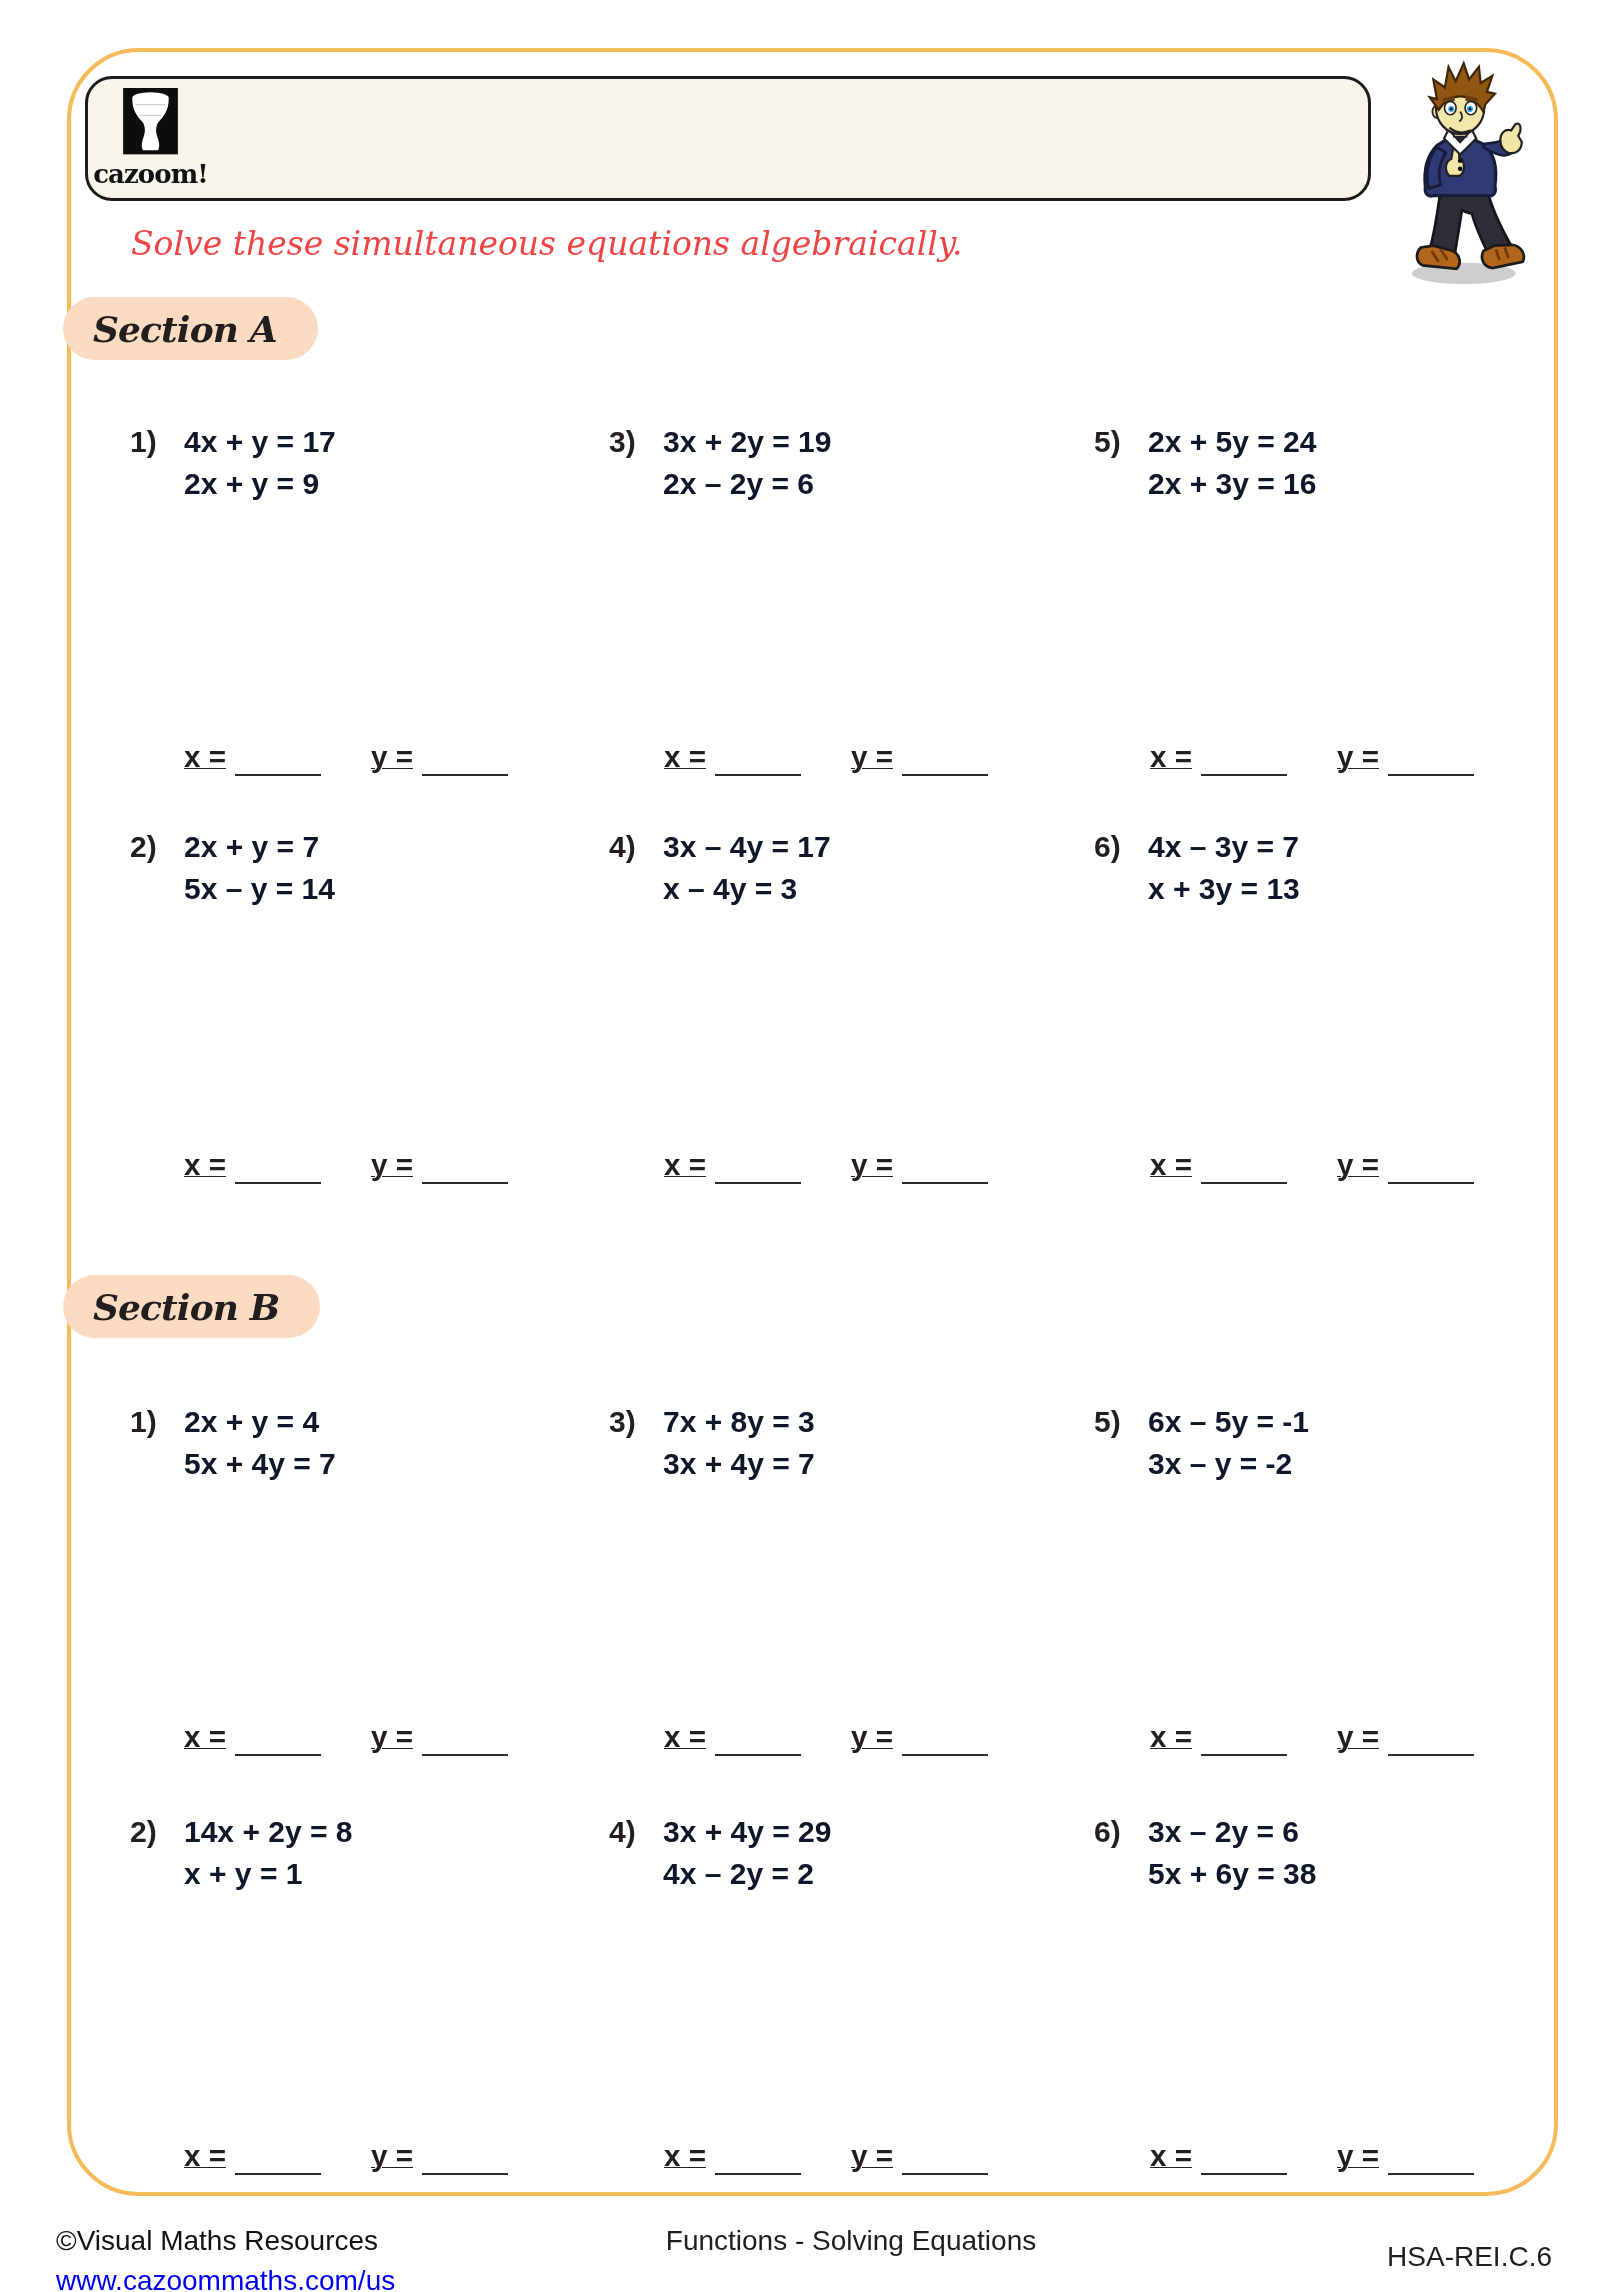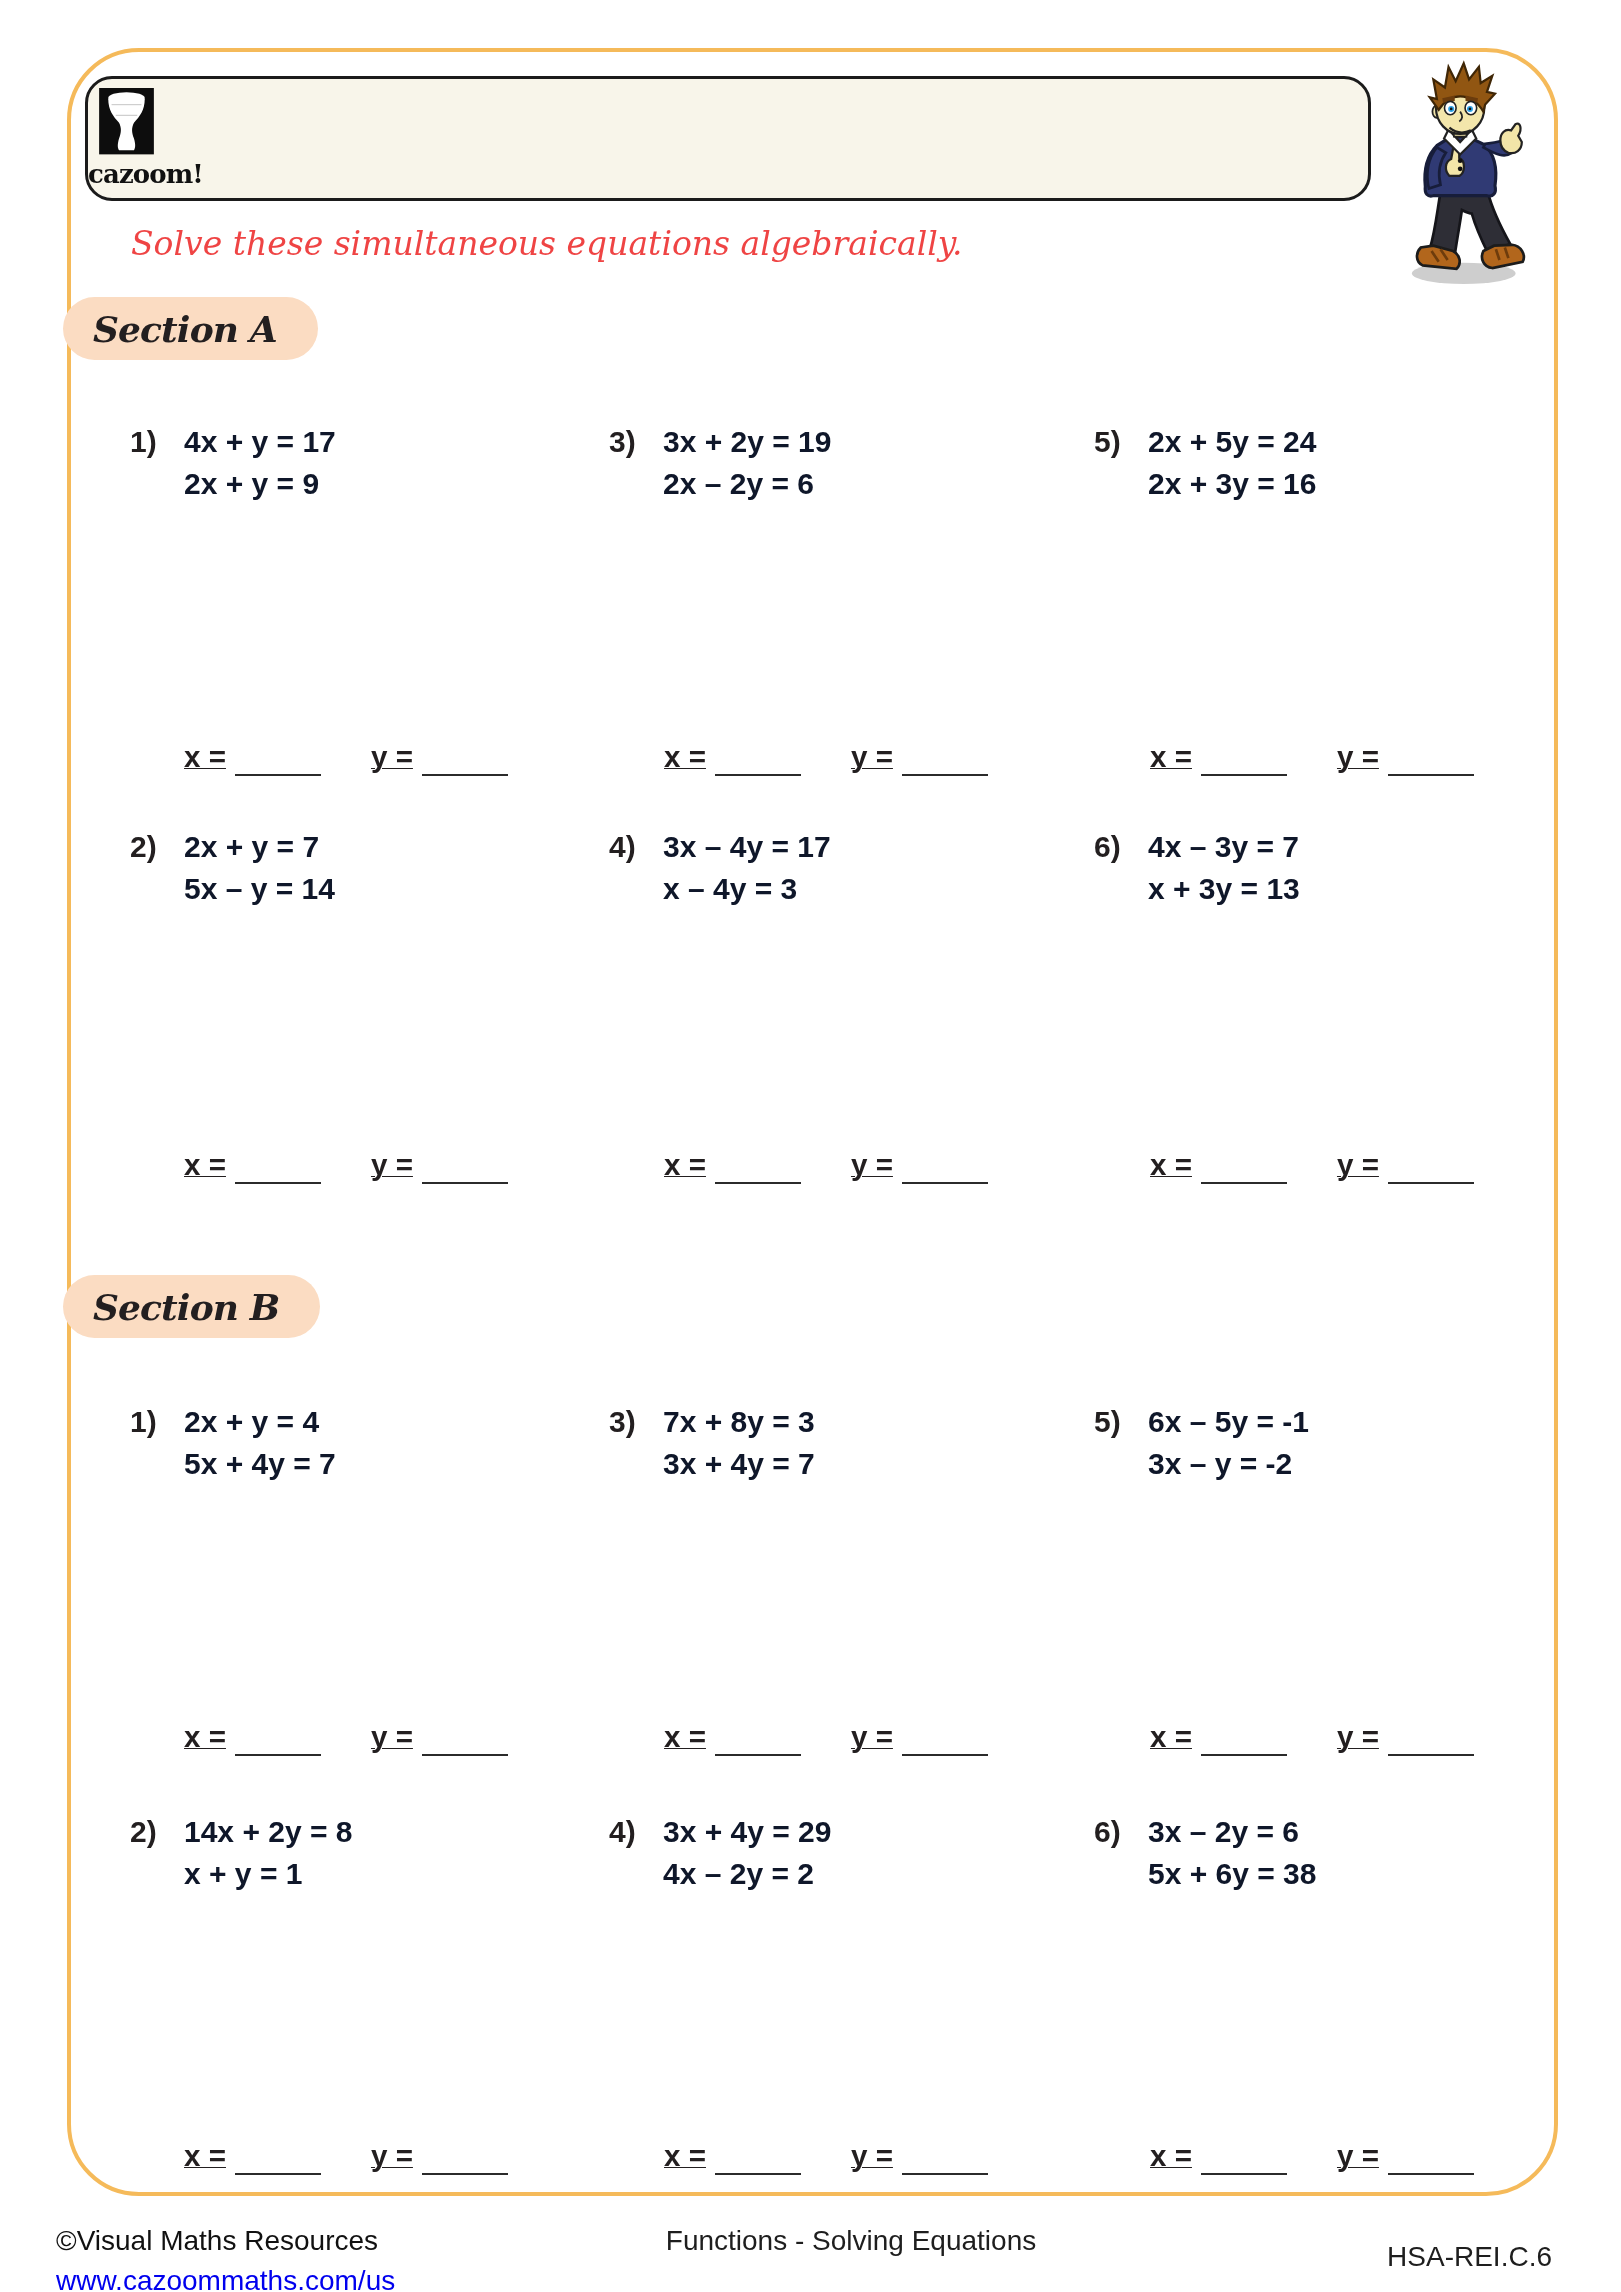--- a/index.html
+++ b/index.html
@@ -15,21 +15,21 @@
   
   .titlebox{
     position:absolute;left:85px;top:76px;width:1286px;height:125px;box-sizing:border-box;
     background:#F8F5EA;border:3.6px solid #1b1b1b;border-radius:27px;
     display:flex;align-items:center;z-index:3;
   }
   .titlebox h1{
     margin:0 0 0 41px;flex:1;
     font:700 49px "Liberation Sans",sans-serif;color:#1d1d1d;letter-spacing:-0.9px;
   }
-  .logo{margin-right:21px;display:flex;flex-direction:column;align-items:flex-start;width:125px;}
+  .logo{margin-right:21px;display:flex;flex-direction:column;align-items:center;width:125px;}
   .logo svg{width:77px;height:73px;display:block;}
   .logotext{font:700 26px "DejaVu Serif",serif;color:#111;margin-top:-1.8px;letter-spacing:-0.9px;}
   
   .mascot{position:absolute;left:1394px;top:56px;width:143px;height:231px;z-index:4;}
   
   .subtitle{
     position:absolute;left:131px;top:224px;
     font:italic 400 33px "DejaVu Serif",serif;color:#ef4444;z-index:2;
   }
   

